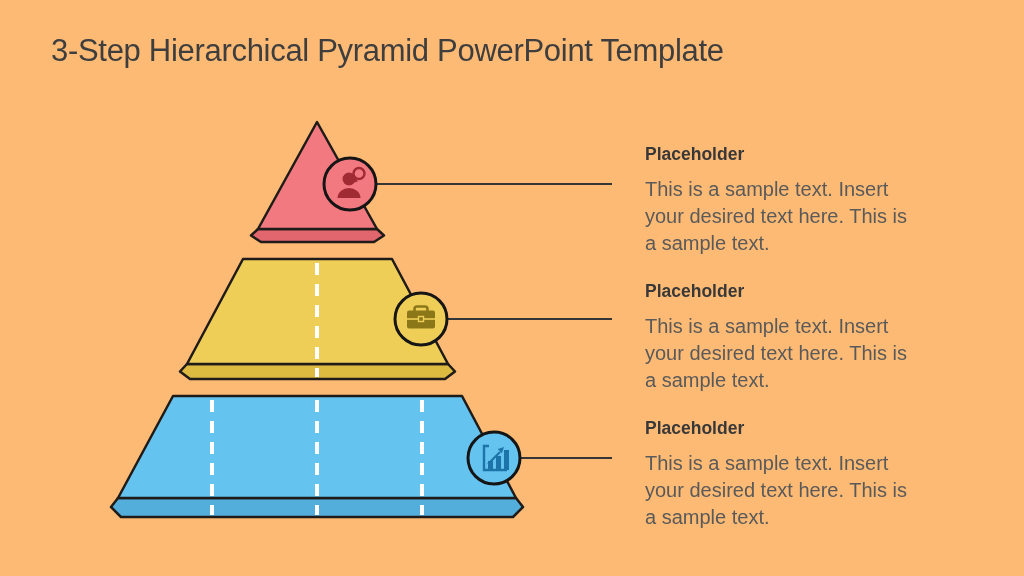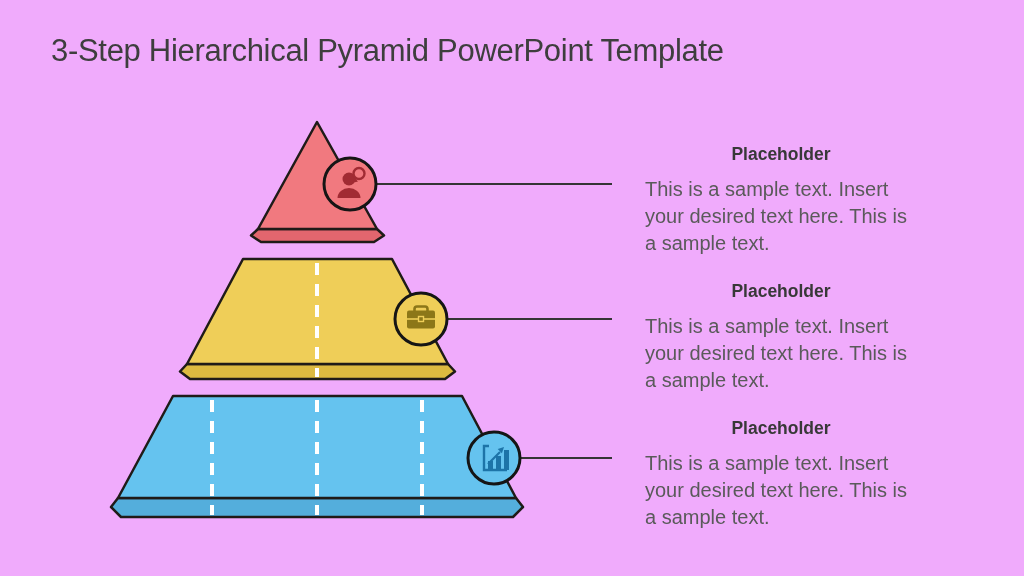--- a/index.html
+++ b/index.html
@@ -3,32 +3,31 @@
 <meta charset="utf-8">
 <style>
   html,body { margin:0; padding:0; }
   body {
     width:1024px; height:576px;
     background:#ffffff;
     font-family:"Liberation Sans", sans-serif;
     position:relative;
     overflow:hidden;
   }
-  .slide { position:absolute; inset:0; background:#f0abfc; }
+  .slide { position:absolute; inset:0; background:#fdba74; }
   .slide-title {
     position:absolute; left:51px; top:33px;
     font-size:31px; font-weight:400; letter-spacing:-0.3px;
     color:var(--title-text,#3e3e3e); margin:0;
   }
   svg.diagram { position:absolute; left:0; top:0; }
   .text-block { position:absolute; left:645px; width:272px; }
   .text-block h3 {
     margin:0 0 11px 0; font-size:17.5px; font-weight:bold;
     color:var(--heading-text,#383838);
-    text-align:center;
   }
   .text-block p {
     margin:0; font-size:20px; line-height:1.36;
     color:var(--body-text,#5a5a5a);
   }
   #tb1 { top:144px; }
   #tb2 { top:281px; }
   #tb3 { top:418px; }
   .face   { stroke:var(--outline,#1f1b18); stroke-width:2.5; stroke-linejoin:round; }
   .strip  { stroke:var(--outline,#1f1b18); stroke-width:2.5; stroke-linejoin:round; }

